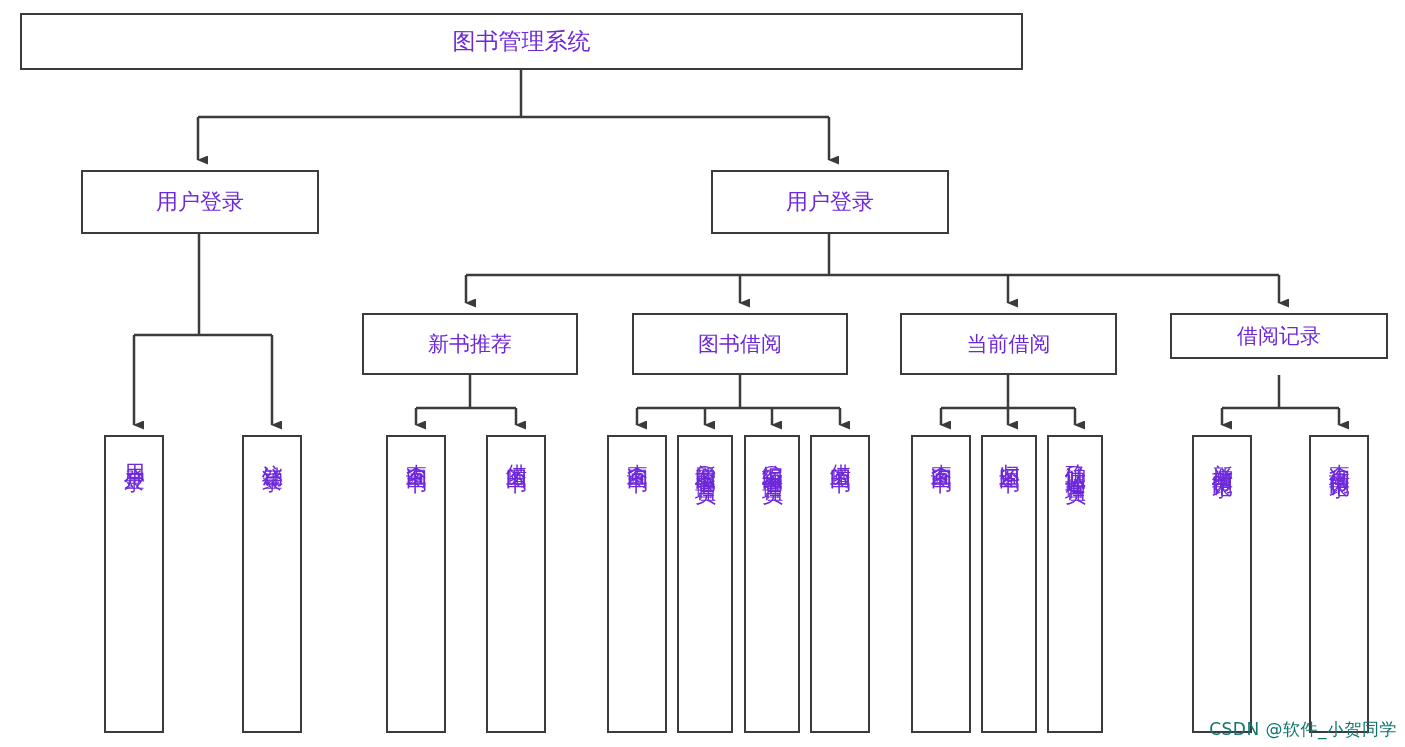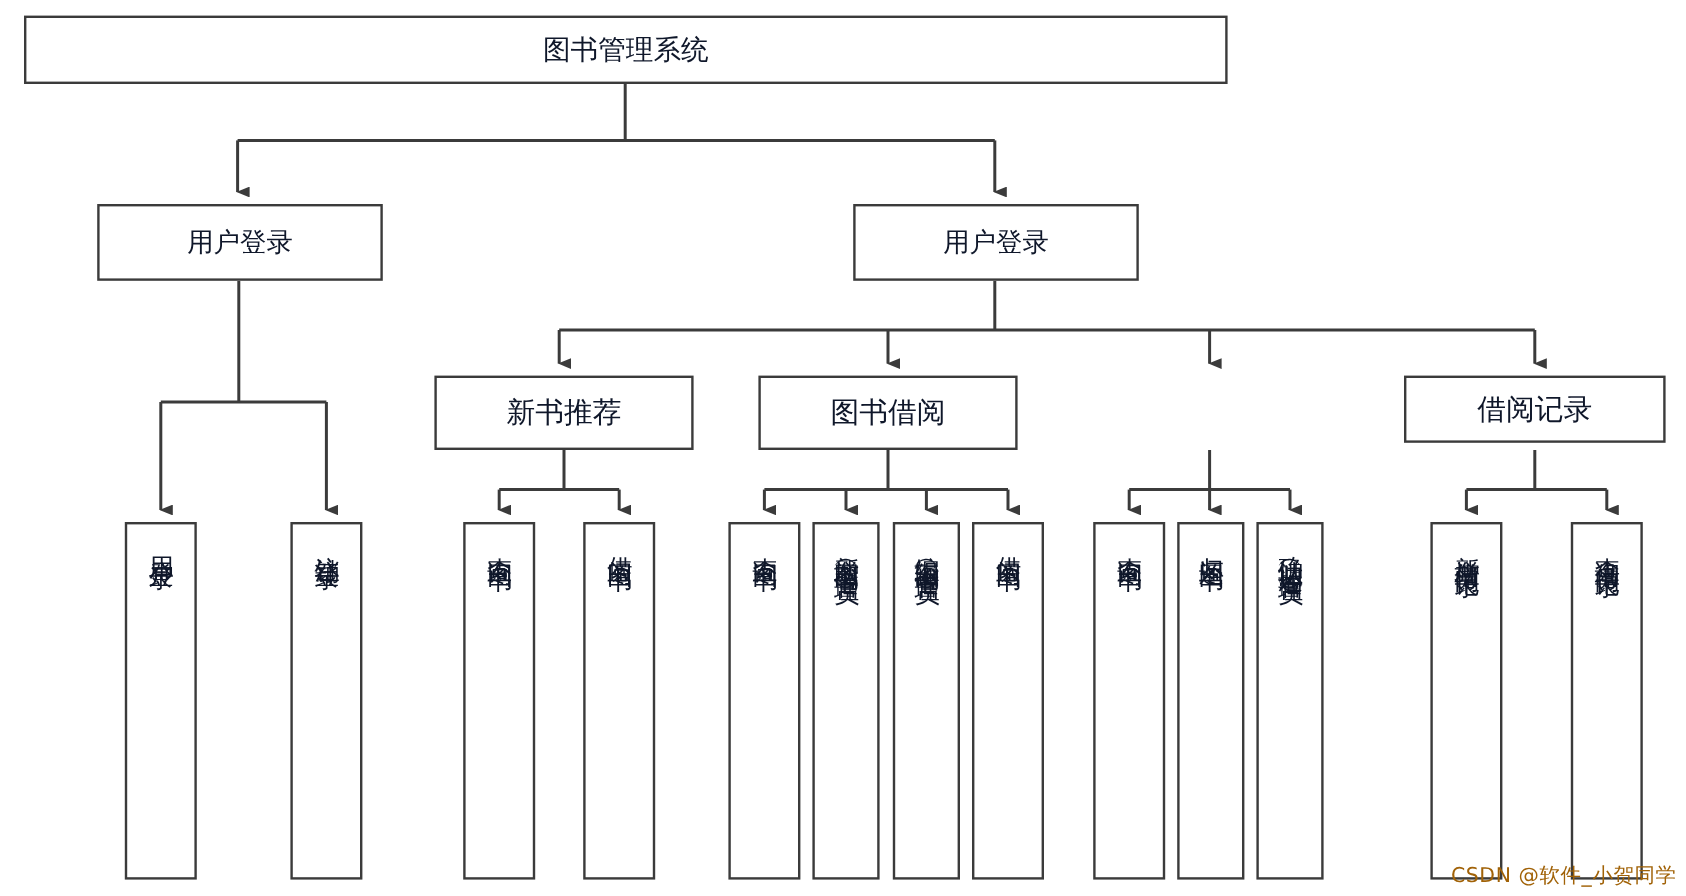--- a/index.html
+++ b/index.html
@@ -25,50 +25,50 @@
     height: 747px;
   }
   .node {
     position: absolute;
     box-sizing: border-box;
     background: #ffffff;
     border: 2px solid #3b3b3b;
     display: flex;
     align-items: center;
     justify-content: center;
-    color: #0f172a;
+    color: #6d28d9;
     z-index: 3;
   }
   .node.root {
     font-size: 23px;
   }
   .node.lvl2 {
     font-size: 22px;
   }
   .node.lvl3 {
-    font-size: 24px;
+    font-size: 21px;
   }
   .node.leaf {
     font-size: 21px;
     align-items: flex-start;
     padding-top: 10px;
   }
   .node.leaf .vtext {
     writing-mode: vertical-rl;
     text-orientation: upright;
     letter-spacing: 3px;
     line-height: 1;
     white-space: nowrap;
   }
   .watermark {
     position: absolute;
     right: 8px;
     bottom: 6px;
     font-size: 17px;
-    color: #a16207;
+    color: #0f766e;
     z-index: 5;
     white-space: nowrap;
     letter-spacing: 0.5px;
   }
 </style>
 </head>
 <body>
 
 <div id="canvas">
 
@@ -132,21 +132,24 @@
   <div class="node lvl2" style="left:711px; top:170px; width:238px; height:64px;">
     <span>用户登录</span>
   </div>
 
   <div class="node lvl3" style="left:362px; top:313px; width:216px; height:62px;">
     <span>新书推荐</span>
   </div>
   <div class="node lvl3" style="left:632px; top:313px; width:216px; height:62px;font-family:Liberation Mono, monospace;">
     <span>图书借阅</span>
   </div>
-  <div class="node lvl3" style="left:1170px; top:313px; width:218px; height:56px;">
+  <div class="node lvl3" style="left:900px; top:313px; width:217px; height:62px;">
+    <span>当前借阅</span>
+  </div>
+  <div class="node lvl3" style="left:1170px; top:313px; width:218px; height:46px;">
     <span>借阅记录</span>
   </div>
 
   <div class="node leaf" style="left:104px; top:435px; width:60px; height:298px;">
     <span class="vtext">用户登录</span>
   </div>
   <div class="node leaf" style="left:242px; top:435px; width:60px; height:298px;">
     <span class="vtext">注销登录</span>
   </div>
 

